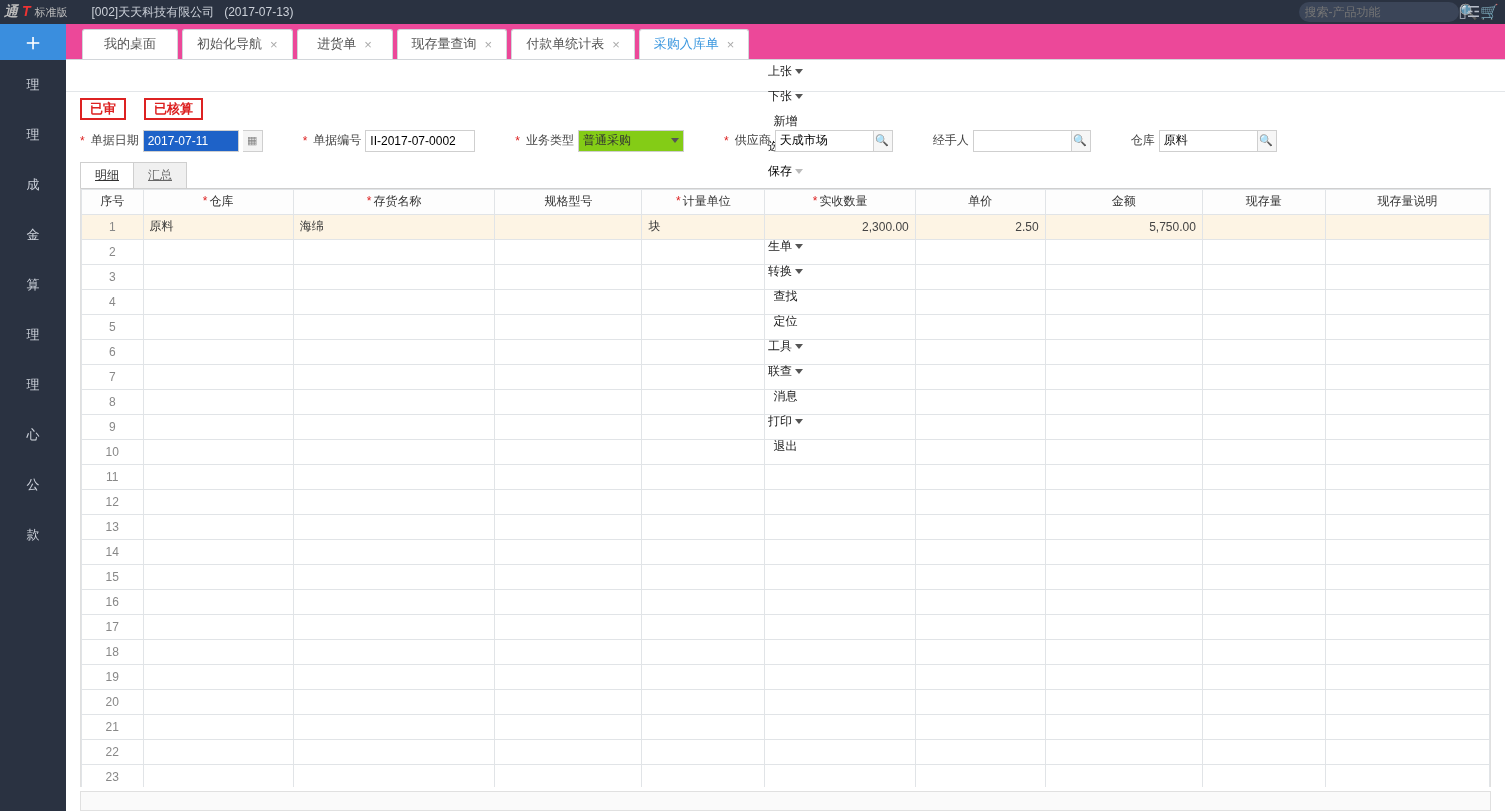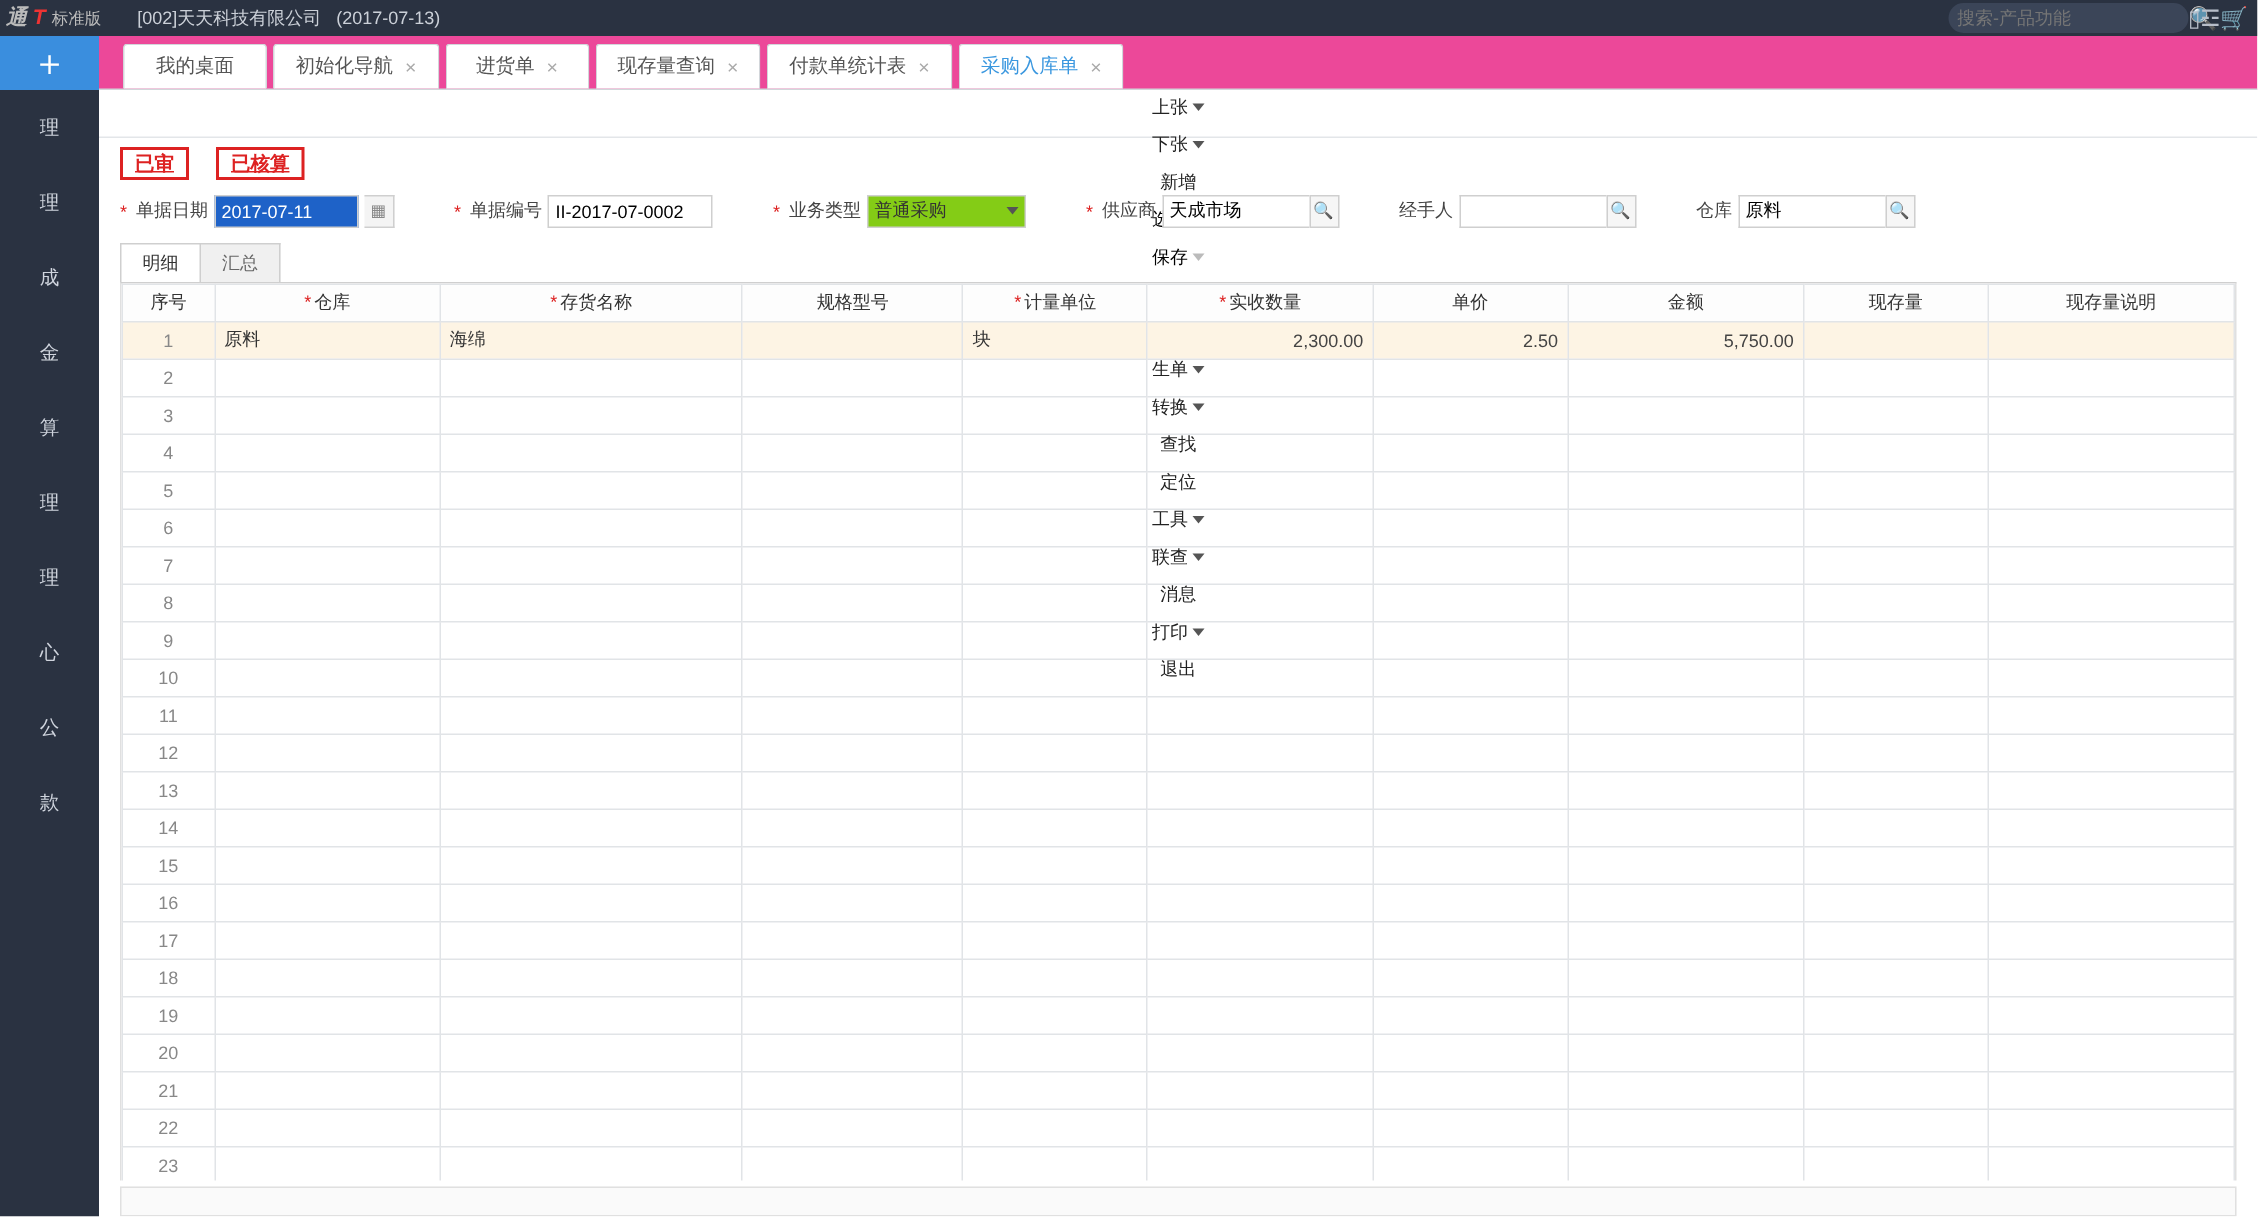--- a/index.html
+++ b/index.html
@@ -22,36 +22,36 @@
 .tabs { height: 36px; background: #ec4899; display: flex; align-items: flex-end; padding-left: 16px; border-bottom: 1px solid #d2d6da; }
 .tab { height: 30px; min-width: 96px; display: flex; align-items: center; justify-content: center; padding: 0 14px; background: #fff; border: 1px solid #d2d6da; border-bottom: none; margin-right: 4px; border-radius: 3px 3px 0 0; color: #555; cursor: pointer; gap: 8px; font-size: 13px; }
 .tab.active { color: #3a97df; }
 .tab .close { color: #aaa; font-size: 13px; }
 .toolbar { height: 32px; display: flex; align-items: center; padding: 0 14px; border-bottom: 1px solid #e3e6e9; gap: 2px; flex-direction: column; }
 .tb-item { padding: 3px 8px; color: #222; cursor: pointer; display: flex; align-items: center; gap: 3px; }
 .tb-item.disabled { color: #000000; cursor: default; }
 .caret-down { width: 0; height: 0; border-left: 4px solid transparent; border-right: 4px solid transparent; border-top: 5px solid #555; display: inline-block; }
 .caret-down.disabled { border-top-color: #bbb; }
 .status-row { padding: 6px 14px 2px; display: flex; gap: 18px; }
-.status-stamp { font-weight: bold; border: 2px solid #d22; color: #d22; padding: 0 8px; font-size: 13px; text-decoration: underline; }
+.status-stamp { font-weight: bold; border: 2px solid #d22; color: #d22; padding: 0 8px; font-size: 13px; }
 .formrow { padding: 8px 14px 10px; display: flex; gap: 40px; align-items: center; flex-wrap: wrap; }
 .fld { display: flex; align-items: center; gap: 4px; }
 .fld label { color: #444; white-space: nowrap; }
 .req { color: #d22; margin-right: 2px; }
 .inp { height: 22px; border: 1px solid #cfcfcf; padding: 0 4px; background: #fff; font-size: 12px; }
 .inp.sel { background: #1e62c8; color: #fff; }
 .inp-w110 { width: 96px; }
 .inp-w130 { width: 110px; }
 .lookup { display: flex; align-items: center; }
 .lookup input { height: 22px; width: 98px; border: 1px solid #cfcfcf; border-right: 0; padding: 0 4px; font-size: 12px; }
 .lookup .lbtn { width: 20px; height: 22px; border: 1px solid #cfcfcf; background: #f6f6f6; display: flex; align-items: center; justify-content: center; color: #888; cursor: pointer; font-size: 11px; }
 .sel-box { height: 22px; width: 106px; border: 1px solid #cfcfcf; display: flex; align-items: center; padding: 0 4px; justify-content: space-between; background: #84cc16; cursor: pointer; }
 .datebtn { width: 20px; height: 22px; border: 1px solid #cfcfcf; border-left: 0; background: #f4f4f4; display: flex; align-items: center; justify-content: center; cursor: pointer; color: #888; font-size: 11px; }
 .subtabs { padding: 0 14px; display: flex; }
-.subtab { border: 1px solid #cfcfcf; border-bottom: 0; padding: 4px 14px; background: #fff; cursor: pointer; margin-right: -1px; font-size: 12px; }
+.subtab { border: 1px solid #cfcfcf; border-bottom: 0; padding: 4px 14px; background: #fff; cursor: pointer; margin-right: -1px; font-size: 12px; text-decoration: underline; }
 .subtab.active { background: #fff; position: relative; z-index: 1; }
 .subtab.inactive { background: #f0f0f0; color: #666; }
 .grid-wrap { margin: 0 14px 0; border-top: 1px solid #cfcfcf; border-left: 1px solid #e0e0e0; border-right: 1px solid #e0e0e0; overflow: hidden; }
 table.grid { border-collapse: collapse; width: 100%; table-layout: fixed; }
 .grid th, .grid td { border: 1px solid #e1e4e7; height: 25px; padding: 0 6px; font-size: 12px; }
 .grid th { background: #fdfdfd; color: #333; font-weight: normal; }
 .grid th .req { color: #d22; }
 .grid td.num { text-align: right; color: #444; }
 .grid td.idx { text-align: center; color: #888; }
 .grid tr.data td { background: #fdf4e4; }

